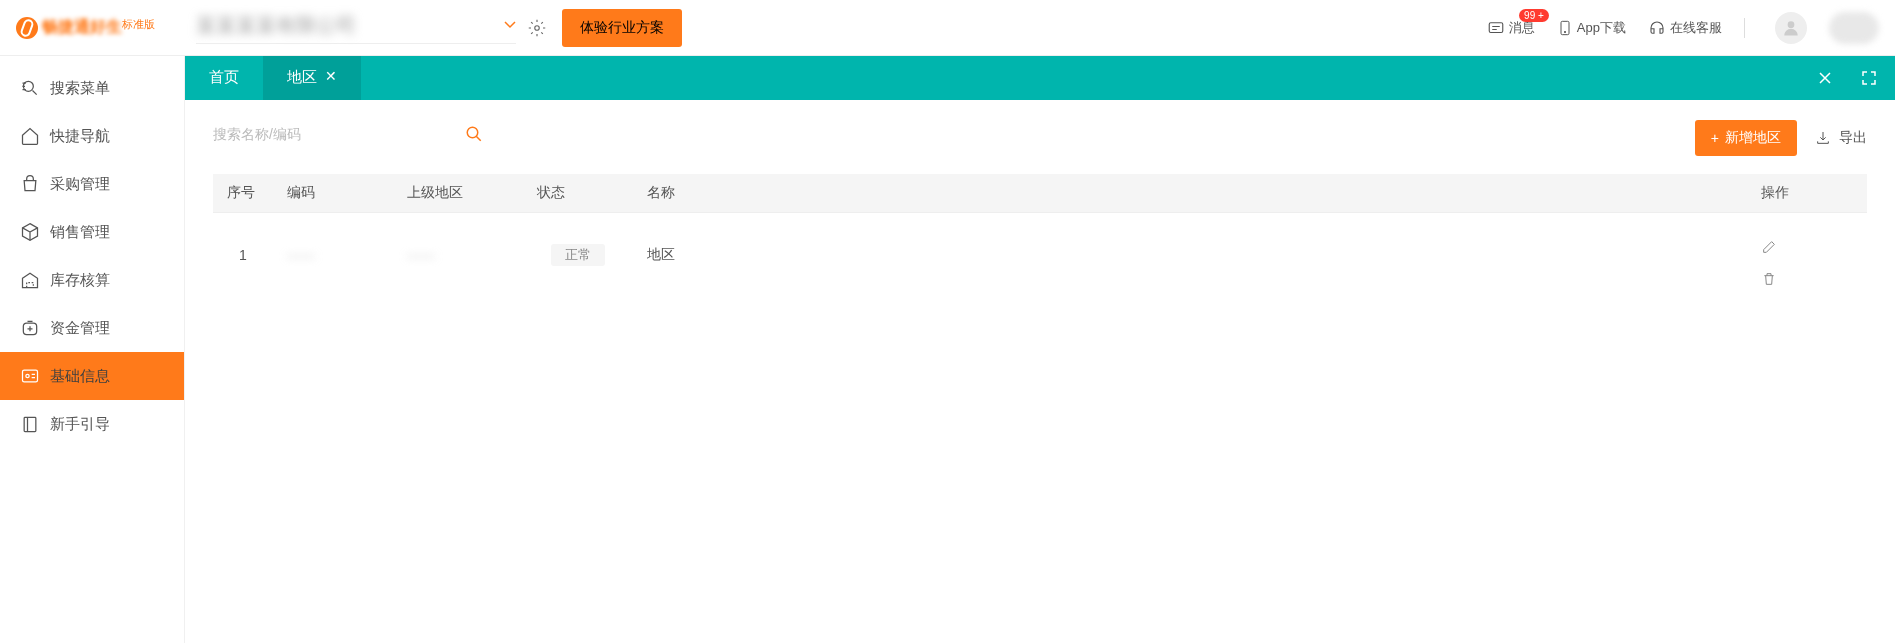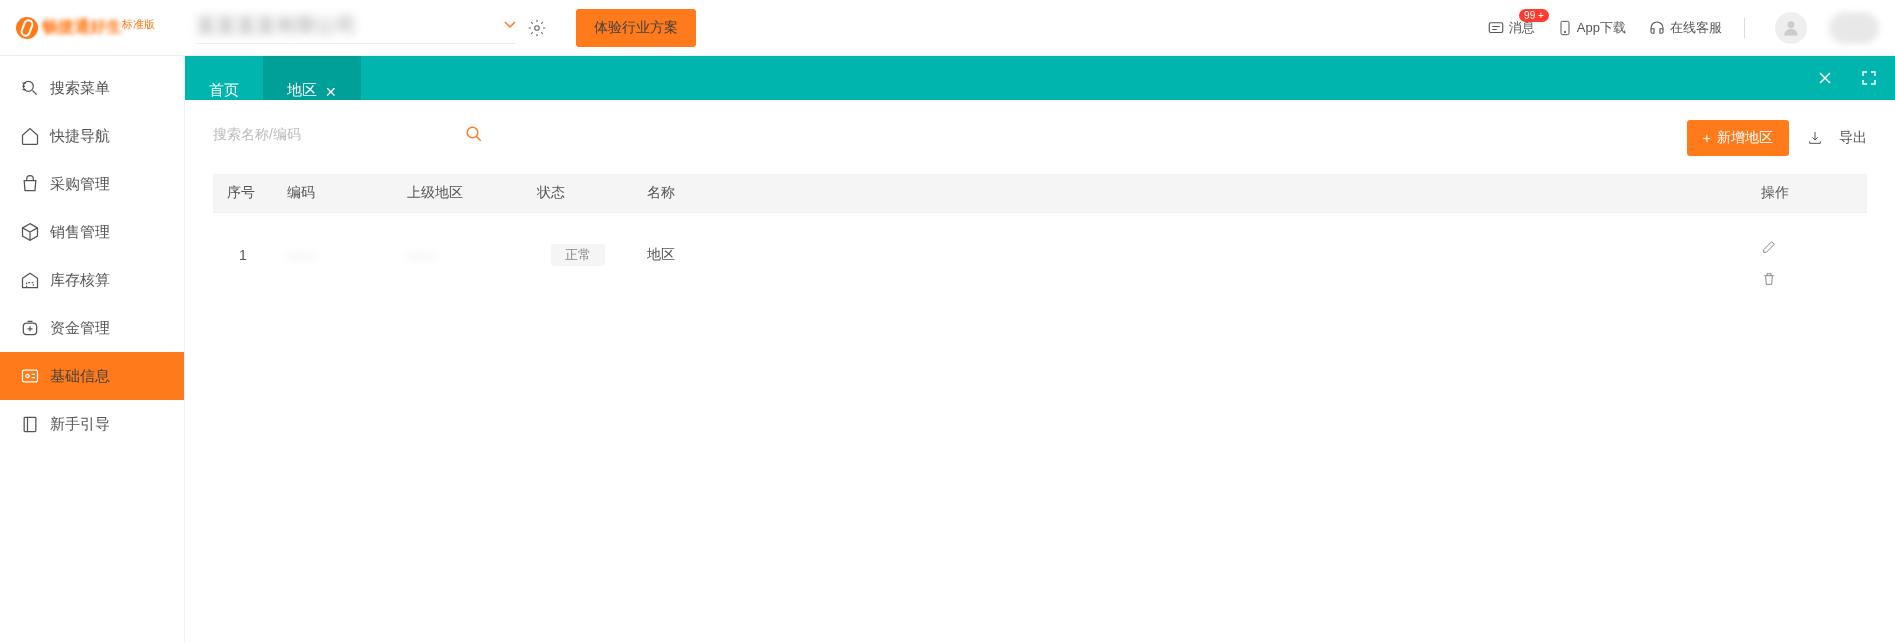--- a/index.html
+++ b/index.html
@@ -9,48 +9,48 @@
 .logo-area{display:flex;flex-direction:row;width:150px}
 .logo-row{display:flex;align-items:center;gap:4px}
 .logo-icon{width:22px;height:22px;background:#ff7a1a;border-radius:50%;position:relative;display:flex;align-items:center;justify-content:center}
 .logo-icon::before{content:"";width:6px;height:14px;border:2px solid #fff;border-radius:50px;transform:rotate(20deg)}
 .logo-text{color:#ff7a1a;font-weight:bold;font-size:16px;filter:blur(2px)}
 .logo-sub{color:#ff7a1a;font-size:11px}
 .company-select{display:flex;align-items:center;gap:8px;margin-left:30px;width:320px;border-bottom:1px solid #eee;padding-bottom:4px}
 .company-name{filter:blur(5px);color:#999;flex:1;font-size:20px}
 .chev-down{color:#ff7a1a;font-size:14px}
 .gear{color:#666;margin-left:12px}
-.btn-primary{background:#ff7a1a;color:#404040;border:none;padding:10px 18px;border-radius:3px;margin-left:30px;cursor:pointer;font-size:14px}
+.btn-primary{background:#ff7a1a;color:#000000;border:none;padding:10px 18px;border-radius:3px;margin-left:16px;cursor:pointer;font-size:14px}
 .topbar-right{position:absolute;right:16px;display:flex;align-items:center;gap:22px}
 .top-link{display:flex;align-items:center;gap:4px;color:#555;cursor:pointer;font-size:13px;position:relative}
 .badge{position:absolute;top:-10px;right:-14px;background:#ff3b30;color:#fff;font-size:10px;padding:1px 5px;border-radius:8px;font-weight:normal}
 .avatar{width:32px;height:32px;background:#eee;border-radius:50%;display:flex;align-items:center;justify-content:center;margin-left:8px}
 .avatar-blur{width:50px;height:32px;background:#e8e8e8;border-radius:16px;filter:blur(3px)}
 .divider{width:1px;height:20px;background:#ddd}
 .layout{display:flex;flex:1;min-height:0}
 .sidebar{width:185px;background:#fff;border-right:1px solid #f0f0f0;padding-top:8px}
 .side-item{display:flex;align-items:center;gap:10px;padding:14px 20px;color:#555;cursor:pointer;font-size:15px}
 .side-item.active{background:#ff7a1a;color:#404040}
 .side-icon{width:20px;height:20px;display:flex;align-items:center;justify-content:center}
 .main{flex:1;display:flex;flex-direction:column;background:#fff}
 .tabs{height:44px;background:#00b5ad;display:flex;align-items:stretch;position:relative}
-.tab{display:flex;align-items:flex-end;gap:8px;padding:0 24px;color:#fff;cursor:pointer;font-size:15px}
+.tab{display:flex;align-items:flex-start;gap:8px;padding:12px 24px;color:#fff;cursor:pointer;font-size:15px}
 .tab.active{background:#00a099}
 .tab-close{font-size:14px}
 .tabs-right{position:absolute;right:0;display:flex;align-items:center;height:100%;gap:8px;padding-right:8px}
 .tabs-right .ticon{color:#fff;width:36px;height:44px;display:flex;align-items:center;justify-content:center;cursor:pointer}
 .content{padding:20px 28px}
 .toolbar{display:flex;align-items:flex-start;margin-bottom:18px}
 .search-box{display:flex;align-items:center;width:270px;border-bottom:1px solid transparent}
 .search-input{border:none;outline:none;flex:1;font-size:14px;padding:6px 0;color:#333}
 .search-input::placeholder{color:#bbb}
 .search-icon{color:#ff7a1a;font-size:18px}
 .toolbar-right{margin-left:auto;display:flex;align-items:center;gap:18px}
 .btn-add{background:#ff7a1a;color:#fff;border:none;padding:9px 16px;border-radius:3px;cursor:pointer;font-size:14px;display:flex;align-items:center;gap:6px}
-.btn-export{display:flex;align-items:center;gap:16px;color:#555;cursor:pointer;font-size:14px}
+.btn-export{display:flex;align-items:center;gap:8px;color:#555;cursor:pointer;font-size:14px}
 .table{width:100%;border-collapse:collapse}
 .table th{background:#f5f5f5;text-align:left;padding:10px 14px;font-weight:normal;color:#555;font-size:14px;border-bottom:1px solid #eee}
 .table td{padding:10px 14px;border-bottom:0;color:#555;font-size:14px}
 .th-seq{width:60px;text-align:center}
 .th-code{width:120px}
 .th-parent{width:130px}
 .th-status{width:110px;text-align:center}
 .th-ops{width:120px;text-align:center}
 .td-seq{text-align:center}
 .td-status{text-align:center}

